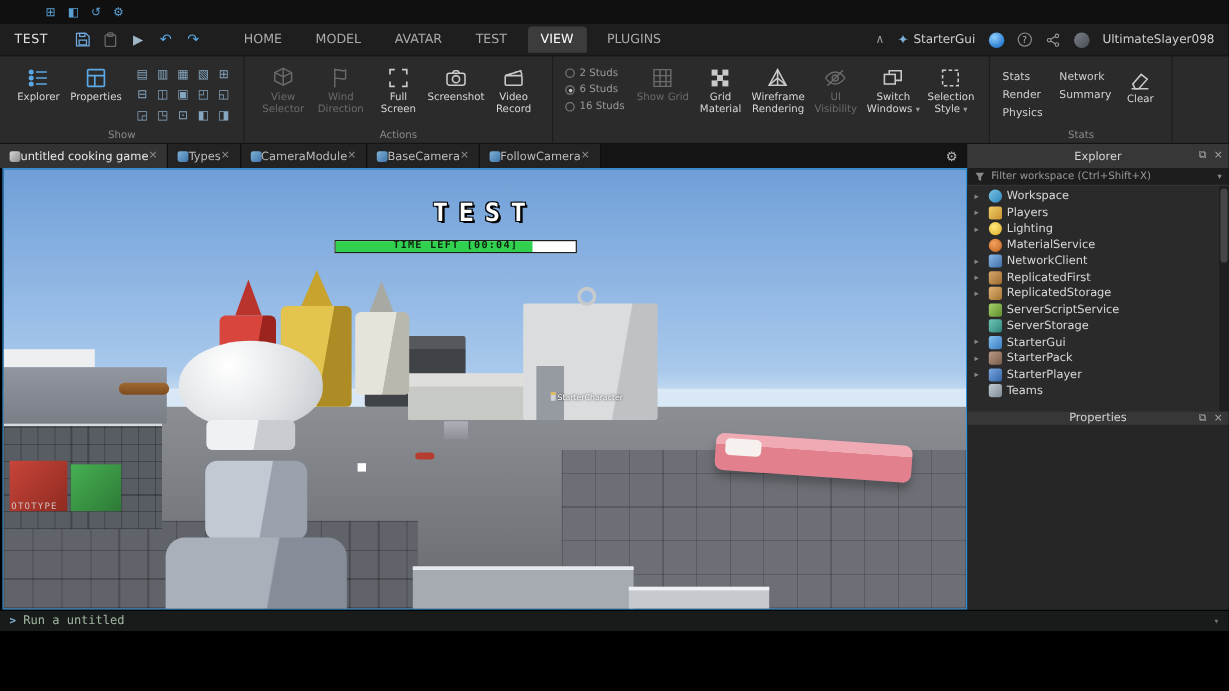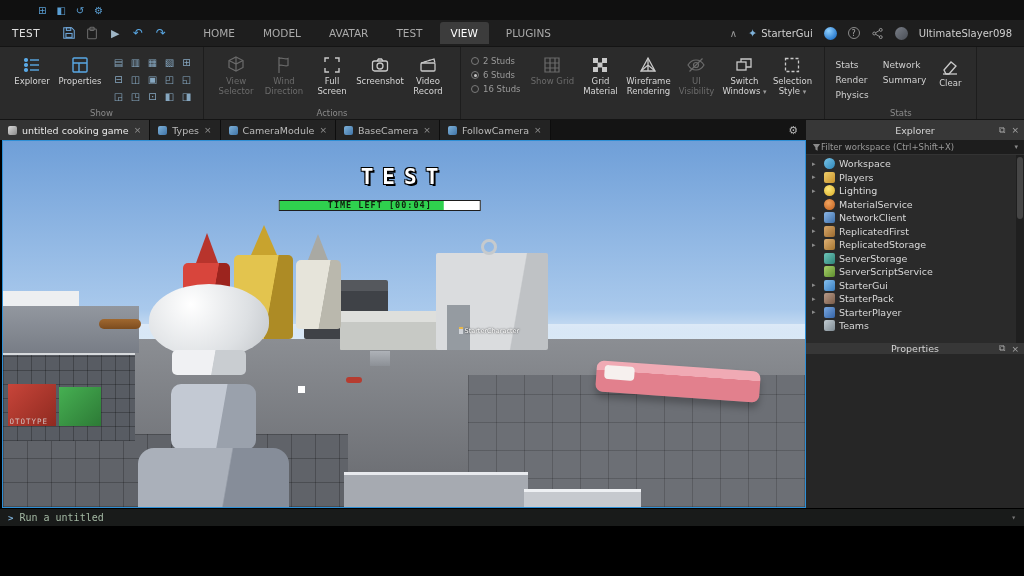--- a/index.html
+++ b/index.html
@@ -51,42 +51,42 @@
   .stud-row { display:flex; align-items:center; gap:4px; font-size:8.5px; color:#9a9a9a; }
   .radio { width:8px; height:8px; border:1px solid #7a7a7a; border-radius:50%; position:relative; }
   .radio.sel::after { content:""; position:absolute; inset:1.5px; border-radius:50%; background:#c9c9c9; }
   .stats-grid { display:grid; grid-template-columns:auto auto; gap:5px 14px; margin:8px 6px 0 2px; }
   .stat-link { font-size:9px; color:#d0d0d0; }
   .rbtn.clear { width:36px; margin-top:2px; }
 
   
   .docrow { height:20px; display:flex; background:#141414; }
   .doc-strip { flex:1; display:flex; align-items:center; background:#141414; }
-  .dtab { display:flex; align-items:center; gap:5px; height:20px; padding:0 8px; font-size:9.5px;
+  .dtab { display:flex; align-items:center; gap:0; height:20px; padding:0 8px; font-size:9.5px;
     background:#232323; color:#bbb; border-right:1px solid #0d0d0d; }
   .dtab.active { background:#333333; color:#e8e8e8; }
   .dtab .dticon { width:9px; height:9px; border-radius:2px; background:linear-gradient(135deg,#7fb2d9,#3f74a8);
     display:inline-block; flex:none; }
   .dtab .dticon.page { background:linear-gradient(135deg,#d9d9d9,#8a8a8a); }
   .dtab .x { color:#8f8f8f; font-size:9px; }
   .doc-gear { margin-left:auto; padding-right:8px; color:#b5b5b5; font-size:11px; display:flex; align-items:center; }
   .panel-header { width:218px; background:#373737; display:flex; align-items:center; justify-content:center;
     font-size:9.5px; color:#d5d5d5; position:relative; }
   .ph-icons { position:absolute; right:5px; top:0; bottom:0; display:flex; align-items:center; gap:6px;
     color:#a5a5a5; font-size:9px; }
 
   
   .main { display:flex; height:368px; }
   .viewport { flex:1; position:relative; border:1px solid #2d8fd6; overflow:hidden; margin-left:2px;
     background:linear-gradient(#6f9fd8, #a9c9ec 46%, #d6e6f5 54%); }
   .rightcol { width:218px; display:flex; flex-direction:column; background:#262626; }
 
   
   .filter-row { height:15px; background:#1d1d1d; border-bottom:1px solid #333; display:flex; align-items:center;
-    gap:0; padding:0 6px; font-size:8.5px; color:#9a9a9a; }
+    gap:5px; padding:0 6px; font-size:8.5px; color:#9a9a9a; }
   .funnel { width:9px; height:9px; color:#8a8a8a; flex:none; }
   .filter-dd { margin-left:auto; color:#8a8a8a; font-size:7px; }
   .tree { height:188px; overflow:hidden; position:relative; background:#2a2a2a; padding-top:2px; }
   .trow { display:flex; align-items:center; gap:4px; height:13.5px; padding-left:6px; font-size:9.5px; color:#d8d8d8; }
   .tchev { width:8px; font-size:7px; color:#8a8a8a; flex:none; }
   .ticon { width:11px; height:11px; border-radius:2px; flex:none; }
   .ic-workspace { background:linear-gradient(135deg,#79c5e8,#2e86b8); border-radius:50%; }
   .ic-players { background:linear-gradient(135deg,#f0cf6a,#c8922e); }
   .ic-lighting { background:radial-gradient(circle at 40% 35%,#ffe97a,#d9a926); border-radius:50%; }
   .ic-material { background:radial-gradient(circle at 40% 35%,#f2a35e,#c05f1d); border-radius:50%; }
@@ -548,27 +548,27 @@
             <span class="ticon ic-repfirst"></span>
             <span>ReplicatedFirst</span>
           </div>
         <div class="trow">
             <span class="tchev">▸</span>
             <span class="ticon ic-repstorage"></span>
             <span>ReplicatedStorage</span>
           </div>
         <div class="trow">
             <span class="tchev"></span>
+            <span class="ticon ic-serverscript"></span>
+            <span>ServerScriptService</span>
+          </div>
+        <div class="trow">
+            <span class="tchev"></span>
             <span class="ticon ic-serverstorage"></span>
             <span>ServerStorage</span>
-          </div>
-        <div class="trow">
-            <span class="tchev"></span>
-            <span class="ticon ic-serverscript"></span>
-            <span>ServerScriptService</span>
           </div>
         <div class="trow">
             <span class="tchev">▸</span>
             <span class="ticon ic-startergui"></span>
             <span>StarterGui</span>
           </div>
         <div class="trow">
             <span class="tchev">▸</span>
             <span class="ticon ic-starterpack"></span>
             <span>StarterPack</span>

